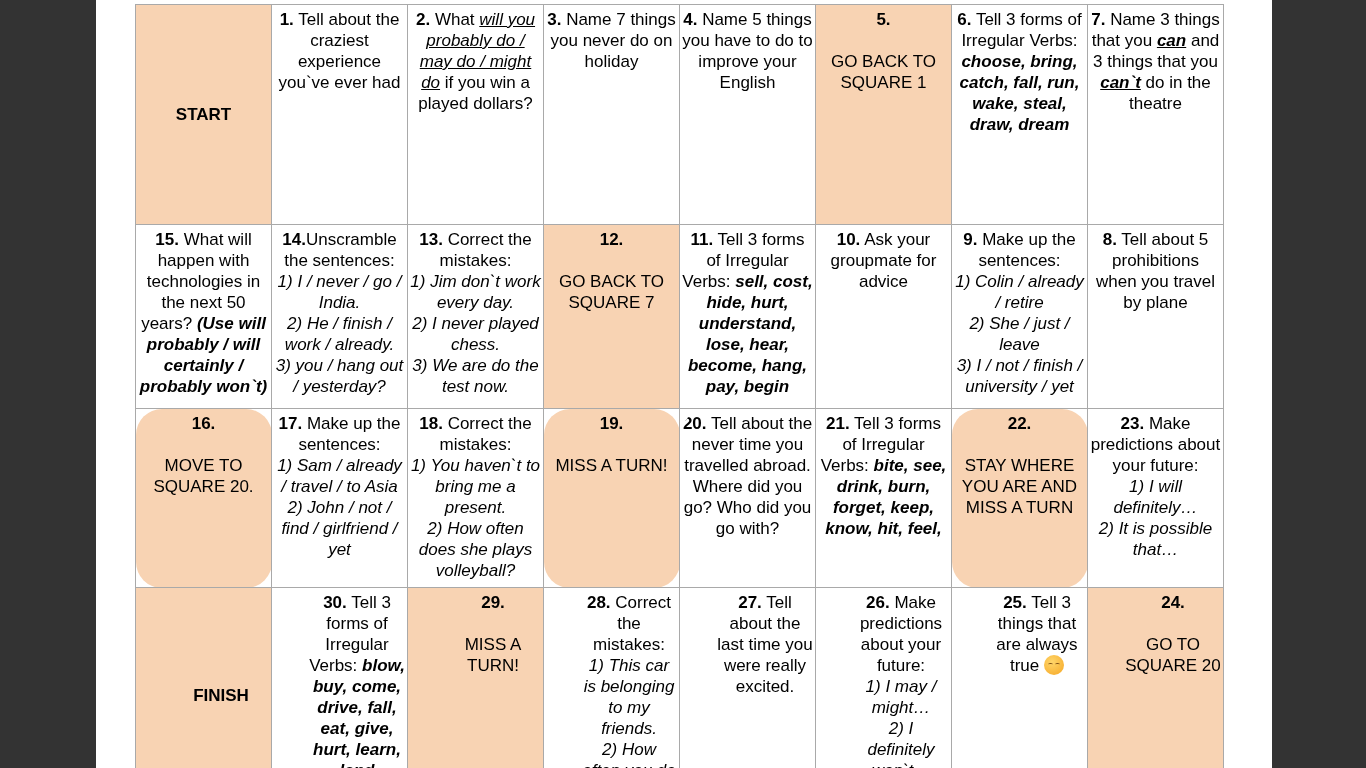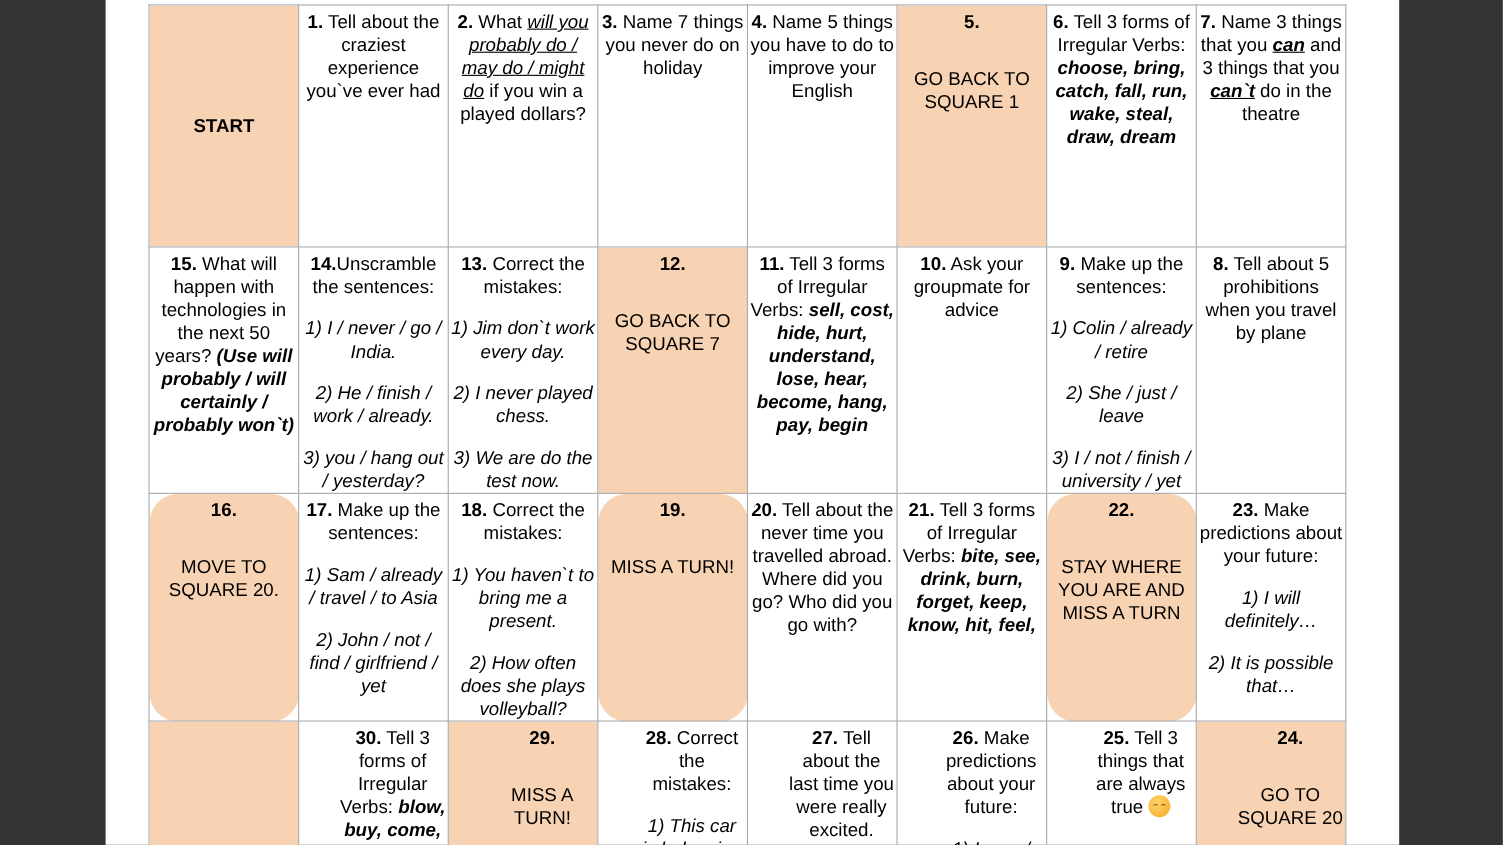--- a/index.html
+++ b/index.html
@@ -43,23 +43,23 @@
     .board tr.r3 td { height: 179px; border-radius: 26px; }
     .board tr.r4 td { height: 179px; padding-left: 37px; }
     .board td.special { background: #f8d3b3; }
     .board td.endpoint {
       vertical-align: middle;
       font-weight: bold;
       padding-top: 0;
     }
     .num { font-weight: bold; }
     .bi { font-weight: bold; font-style: italic; }
-    .it { font-style: italic; margin-top: 17px; }
+    .it { font-style: italic; }
     .u { text-decoration: underline; }
-    .action { display: block; margin-top: 31px; }
+    .action { display: block; margin-top: 21px; }
     .line { display: block; }
     .emoji { display: inline-block; width: 20px; height: 20px; border-radius: 50%; background: radial-gradient(circle at 40% 35%, #ffd66b, #f5a623); vertical-align: -4px; position: relative; }
     .emoji::before, .emoji::after {
       content: ""; position: absolute; top: 8px; width: 5px; height: 2px; border-top: 1.5px solid #7a4a10; border-radius: 50% 50% 0 0;
     }
     .emoji::before { left: 4px; }
     .emoji::after { right: 4px; }
   </style>
 </head>
 <body>

